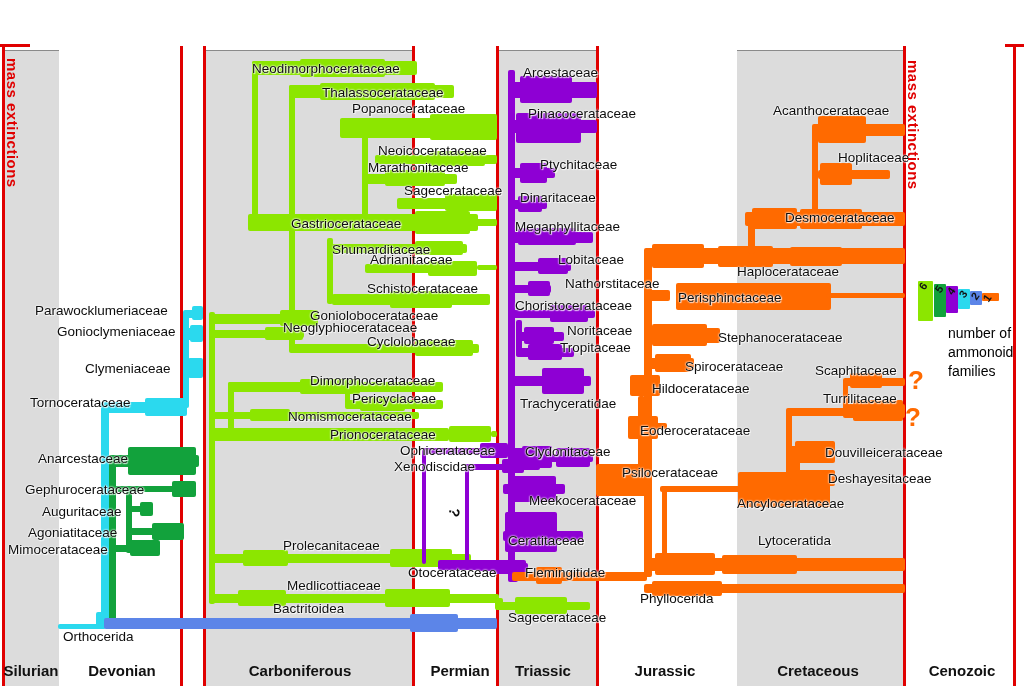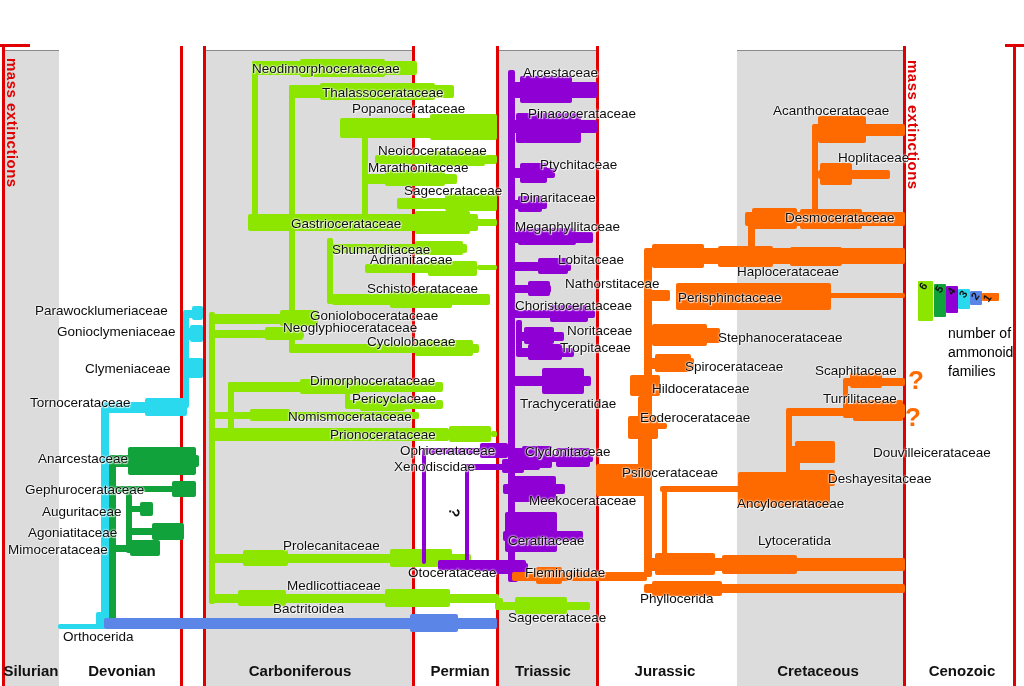--- a/index.html
+++ b/index.html
@@ -266,22 +266,22 @@
       <div class="taxon" style="left: 773px; top: 110px;">Acanthocerataceae</div>
       <div class="taxon" style="left: 818px; top: 157px; margin-left: 20px;">Hoplitaceae</div>
       <div class="taxon" style="left: 785px; top: 217px;">Desmocerataceae</div>
       <div class="taxon" style="left: 737px; top: 271px;">Haplocerataceae</div>
       <div class="taxon" style="left: 678px; top: 297px;">Perisphinctaceae</div>
       <div class="taxon" style="left: 718px; top: 337px;">Stephanocerataceae</div>
       <div class="taxon" style="left: 685px; top: 366px;">Spirocerataceae</div>
       <div class="taxon" style="left: 815px; top: 370px;">Scaphitaceae</div>
       <div class="taxon" style="left: 652px; top: 388px;">Hildocerataceae</div>
       <div class="taxon" style="left: 823px; top: 398px;">Turrilitaceae</div>
-      <div class="taxon" style="left: 640px; top: 417px;">Eoderocerataceae</div>
-      <div class="taxon" style="left: 825px; top: 452px; margin-left: 48px;">Douvilleicerataceae</div>
+      <div class="taxon" style="left: 640px; top: 430px;">Eoderocerataceae</div>
+      <div class="taxon" style="left: 825px; top: 452px;">Douvilleicerataceae</div>
       <div class="taxon" style="left: 622px; top: 472px;">Psilocerataceae</div>
       <div class="taxon" style="left: 828px; top: 478px;">Deshayesitaceae</div>
       <div class="taxon" style="left: 737px; top: 503px;">Ancylocerataceae</div>
       <div class="taxon" style="left: 758px; top: 540px;">Lytoceratida</div>
       <div class="taxon" style="left: 640px; top: 598px;">Phyllocerida</div>
     </div>
 
 
   <div class="massext" style="left:4px;top:58px;">mass extinctions</div>
   <div class="massext" style="left:905px;top:60px;">mass extinctions</div>

